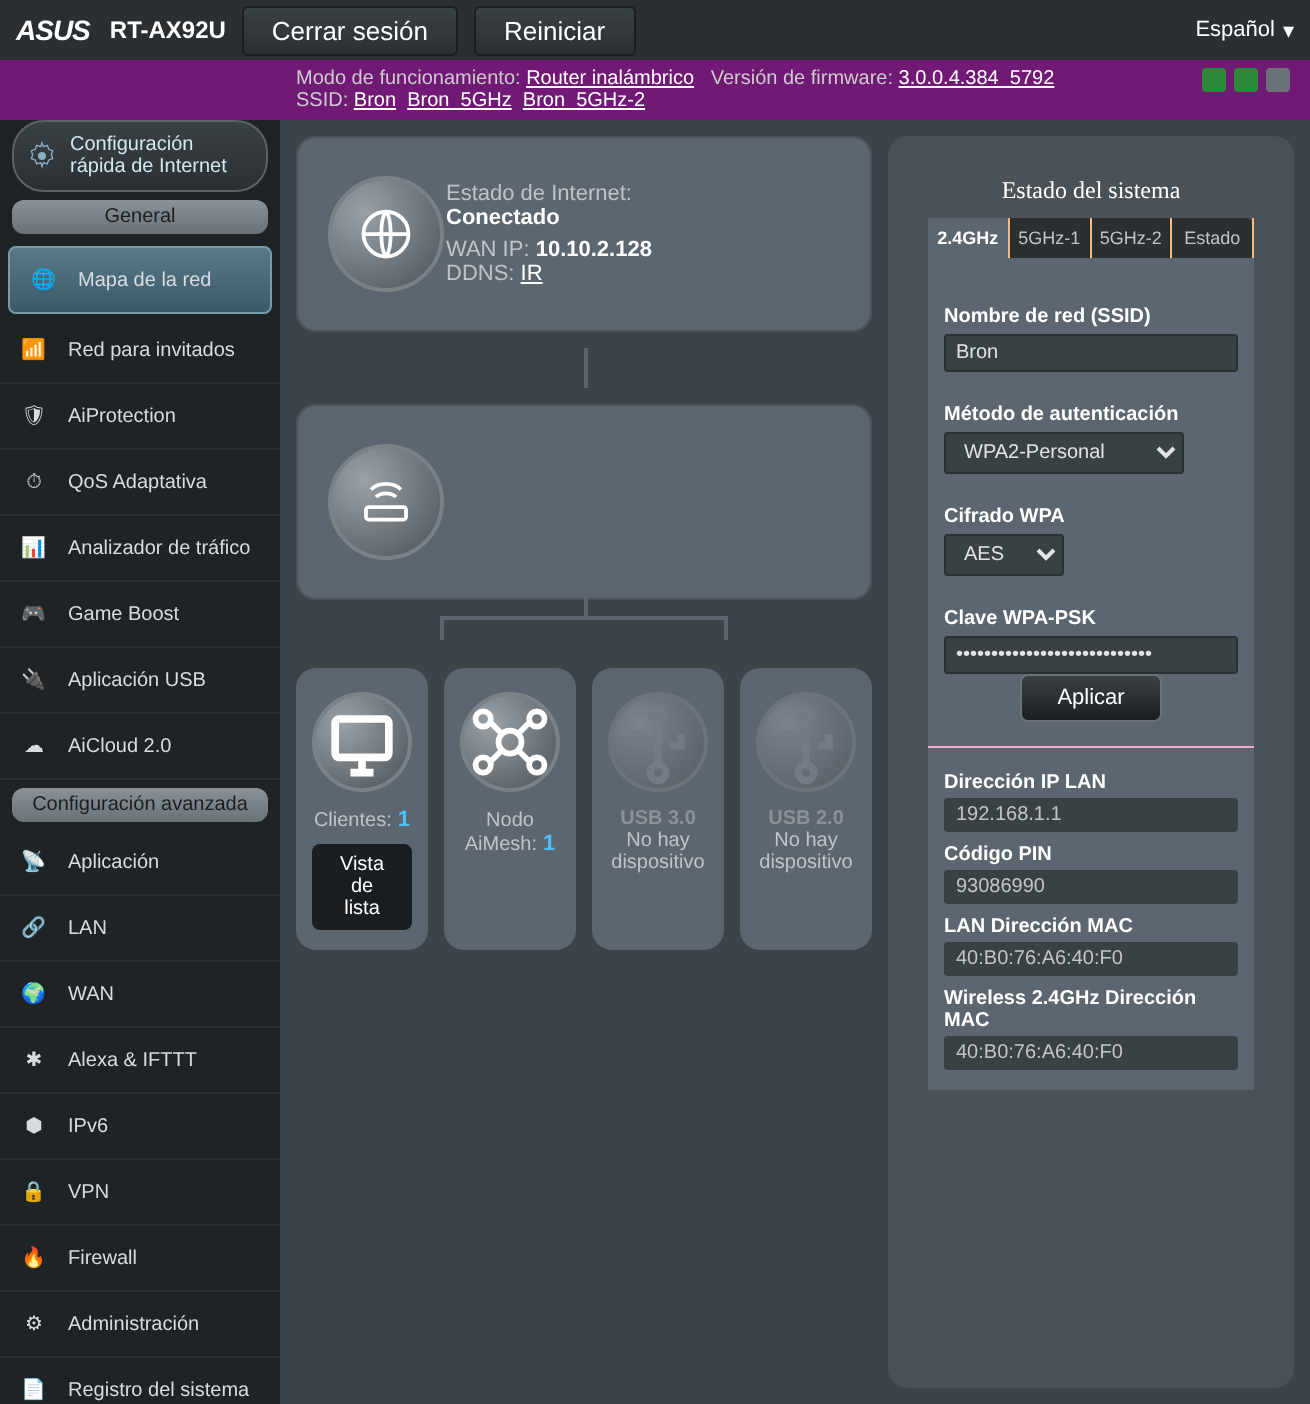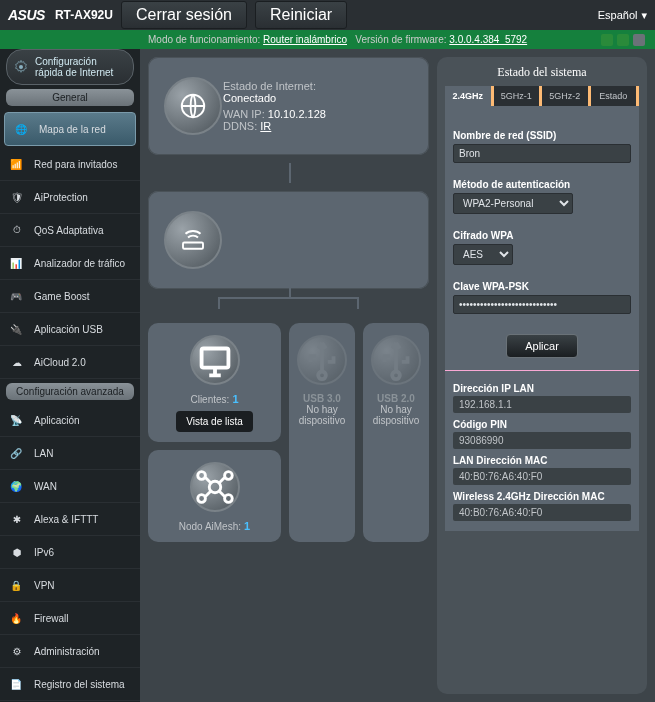--- a/index.html
+++ b/index.html
@@ -3,25 +3,25 @@
 <meta charset="utf-8">
 <style>
 * { margin: 0; padding: 0; box-sizing: border-box; font-family: Arial, sans-serif; }
 body { background: #4a5258; width: 655px; height: 702px; overflow: hidden; color: #fff; font-size: 11px; }
 .container { display: flex; flex-direction: column; height: 100%; }
 
 
 .header { display: flex; align-items: center; height: 30px; background: #2a2f33; padding: 0 8px; gap: 8px; }
 .logo { font-weight: bold; font-size: 14px; font-style: italic; letter-spacing: -0.5px; }
 .model { font-size: 12px; font-weight: bold; margin-left: 2px; }
-.header-btn { background: linear-gradient(#3a4145,#2a2f33); border: 1px solid #1a1e21; color: #fff; padding: 4px 14px; font-size: 16px; border-radius: 3px; cursor: pointer; }
+.header-btn { background: linear-gradient(#3a4145,#2a2f33); border: 1px solid #1a1e21; color: #fff; padding: 4px 14px; font-size: 13px; border-radius: 3px; cursor: pointer; }
 .lang { margin-left: auto; display: flex; align-items: center; gap: 4px; }
 
 
-.infobar { padding: 4px 12px 4px 148px; font-size: 10px; color: #ccc; background: #15803d; display: flex; align-items: center; position: relative; flex-wrap: wrap; }
+.infobar { padding: 4px 12px 4px 148px; font-size: 10px; color: #ccc; background: #701a75; display: flex; align-items: center; position: relative; flex-wrap: wrap; }
 .infobar a { color: #fff; text-decoration: underline; }
 .infobar .icons { position: absolute; right: 10px; top: 4px; display: flex; gap: 4px; }
 .infobar .icons span { width: 12px; height: 12px; display: inline-block; }
 
 
 .body { display: flex; flex: 1; overflow: hidden; }
 .sidebar { width: 140px; background: #1e2326; display: flex; flex-direction: column; overflow-y: auto; }
 .main { flex: 1; background: #3d4449; padding: 8px; display: flex; gap: 8px; overflow: hidden; }
 
 
@@ -33,42 +33,42 @@
 .side-icon svg { width: 16px; height: 16px; }
 
 
 .center { flex: 1; display: flex; flex-direction: column; gap: 8px; }
 .card { background: #5c6670; border-radius: 10px; box-shadow: inset 0 0 0 1px #4a5258; }
 .card-top { display: flex; align-items: center; gap: 1px; padding: 20px 16px; }
 .big-icon { width: 58px; height: 58px; border-radius: 50%; background: radial-gradient(circle at 30% 30%, #9aa2a8, #4a5258); display: flex; align-items: center; justify-content: center; border: 2px solid #7a8288; }
 .big-icon svg { width: 30px; height: 30px; }
 .card-info { font-size: 11px; color: #e0e4e8; }
 .card-info .lbl { color: #c0c4c8; }
-.card-info .val { color: #fff; font-weight: normal; }
+.card-info .val { color: #fff; font-weight: bold; }
 .connect-line { height: 20px; border-left: 2px solid #5c6670; margin-left: 50%; }
 
 .bottom-grid { display: flex; gap: 8px; }
 .small-card { flex: 1; background: #5c6670; border-radius: 10px; padding: 12px 8px 10px; text-align: center; position: relative; }
 .small-icon { width: 50px; height: 50px; border-radius: 50%; background: radial-gradient(circle at 30% 30%, #9aa2a8, #4a5258); margin: 0 auto 8px; display: flex; align-items: center; justify-content: center; border: 2px solid #7a8288; }
 .small-icon.dim { opacity: 0.5; }
 .small-card .t { font-size: 10px; color: #c0c4c8; }
 .small-card .v { color: #4ac0ff; font-weight: bold; }
 .btn-list { background: #1a1e21; color: #fff; border: none; padding: 5px 10px; font-size: 10px; border-radius: 4px; margin-top: 6px; cursor: pointer; }
 
 
-.right { width: 210px; background: #4a5258; border-radius: 10px; padding: 8px; display: flex; flex-direction: column; overflow-y: auto; }
+.right { width: 210px; background: #4a5258; border-radius: 10px; padding: 20px; display: flex; flex-direction: column; overflow-y: auto; }
 .right h3 { text-align: center; font-size: 12px; font-weight: normal; color: #fff; margin-bottom: 6px; font-family: Georgia, serif; }
 .tabs { display: flex; background: #2a2f33; border-radius: 4px 4px 0 0; }
-.tab { flex: 1; padding: 5px 2px; font-size: 9px; text-align: center; color: #c0c4c8; cursor: pointer; border-right: 3px solid #fdba74; }
+.tab { flex: 1; padding: 5px 2px; font-size: 9px; text-align: center; color: #c0c4c8; cursor: pointer; border-right: 1px solid #fdba74; }
 .tab.active { background: #5c6670; color: #fff; font-weight: bold; }
 .form { background: #5c6670; padding: 8px; font-size: 10px; }
 .form label { display: block; color: #fff; margin: 16px 0 3px; font-weight: bold; font-size: 10px; }
 .form input, .form select { width: 100%; background: #3a4145; border: 1px solid #2a2f33; color: #e0e4e8; padding: 3px 5px; font-size: 10px; border-radius: 2px; }
 .form select { width: auto; min-width: 120px; }
-.apply-btn { display: block; margin: 20px auto 4px; background: linear-gradient(#3a4145,#1a1e21); border: 1px solid #6a7278; color: #fff; padding: 5px 18px; border-radius: 4px; font-size: 11px; cursor: pointer; }
+.apply-btn { display: block; margin: 0 auto 4px; background: linear-gradient(#3a4145,#1a1e21); border: 1px solid #6a7278; color: #fff; padding: 5px 18px; border-radius: 4px; font-size: 11px; cursor: pointer; }
 .info-list { background: #5c6670; padding: 6px 8px 10px; border-top: 1px solid #f9a8d4; }
 .info-list .ilbl { color: #fff; font-size: 10px; font-weight: bold; margin-top: 6px; }
 .info-list .ival { background: #3a4145; padding: 3px 6px; margin-top: 2px; font-size: 10px; color: #c0c4c8; border-radius: 2px; }
 
 
 .tree-split { height: 18px; position: relative; margin: 0 25%; }
 .tree-split::before { content: ''; position: absolute; left: 0; right: 0; top: 0; height: 10px; border-left: 2px solid #5c6670; border-right: 2px solid #5c6670; border-top: 2px solid #5c6670; }
 .tree-split::after { content: ''; position: absolute; left: 50%; top: -10px; height: 10px; border-left: 2px solid #5c6670; }
 </style>
 </head>
@@ -85,20 +85,26 @@
       <span>▾</span>
     </div>
   </div>
 
   <div class="infobar">
     <div>
       <span>Modo de funcionamiento:</span>
       <a>Router inalámbrico</a>&nbsp;&nbsp;
       <span>Versión de firmware:</span>
       <a>3.0.0.4.384_5792</a>
+    </div>
+    <div style="width:100%">
+      <span>SSID:</span>
+      <a>Bron</a>&nbsp;
+      <a>Bron_5GHz</a>&nbsp;
+      <a>Bron_5GHz-2</a>
     </div>
     <div class="icons">
       <span style="background:#2a8a3a;border-radius:2px"></span>
       <span style="background:#2a8a3a;border-radius:2px"></span>
       <span style="background:#6a7278;border-radius:2px"></span>
     </div>
   </div>
 
   <div class="body">
     <div class="sidebar">
@@ -209,21 +215,21 @@
             <div class="big-icon">
               <svg viewBox="0 0 24 24" fill="none" stroke="#fff" stroke-width="1.5">
                   <rect x="4" y="14" width="16" height="5" rx="1"></rect>
                   <path d="M8 10c2-2 6-2 8 0M6 7c3-3 9-3 12 0"></path>
                 </svg>
             </div>
           </div>
         </div>
         <div class="tree-split"></div>
         <div class="bottom-grid">
-          <div style="flex:1;display:flex;flex-direction:column;gap:8px">
+          <div style="flex:1;display:flex;flex-direction:row;gap:8px">
             <div class="small-card">
               <div class="small-icon">
                   <svg viewBox="0 0 24 24" fill="none" stroke="#fff" stroke-width="2">
                     <rect x="5" y="6" width="14" height="10" rx="1"></rect>
                     <path d="M9 20h6M12 16v4"></path>
                   </svg>
                 </div>
               <div><span class="t">Clientes:</span> <span class="v">1</span></div>
               <button class="btn-list">Vista de lista</button>
             </div>

